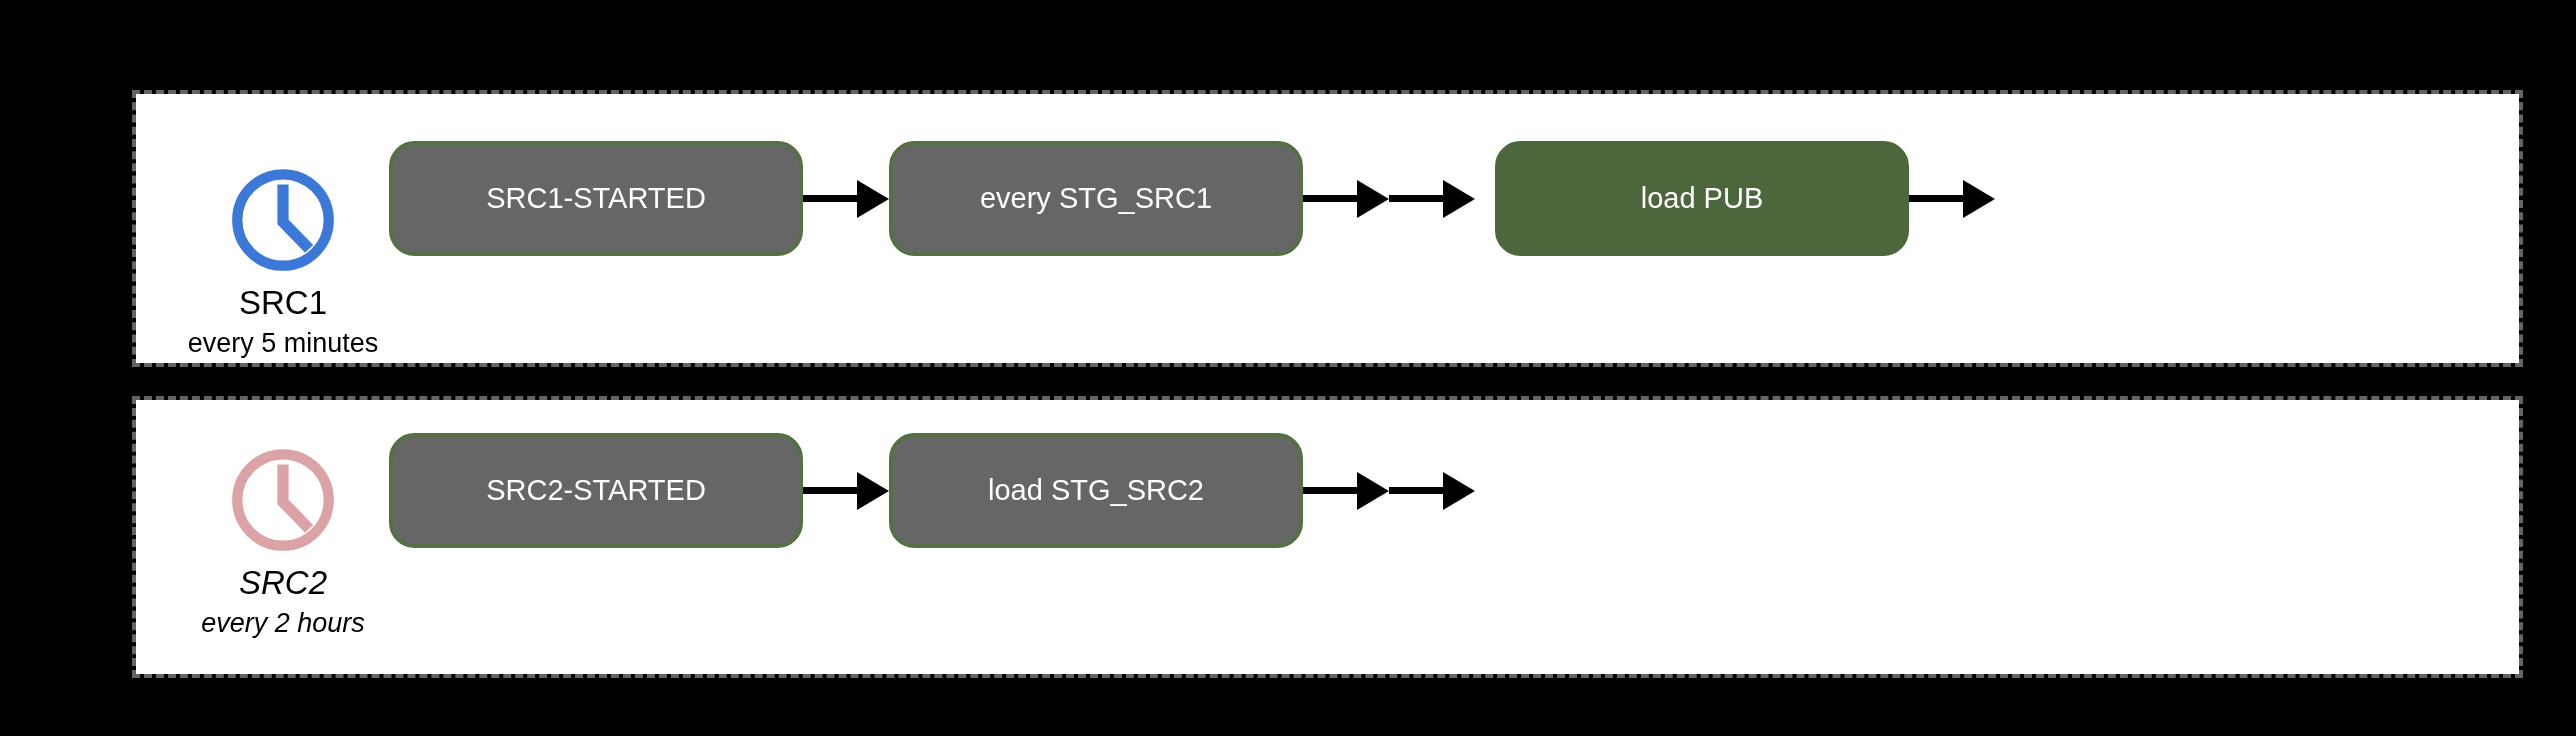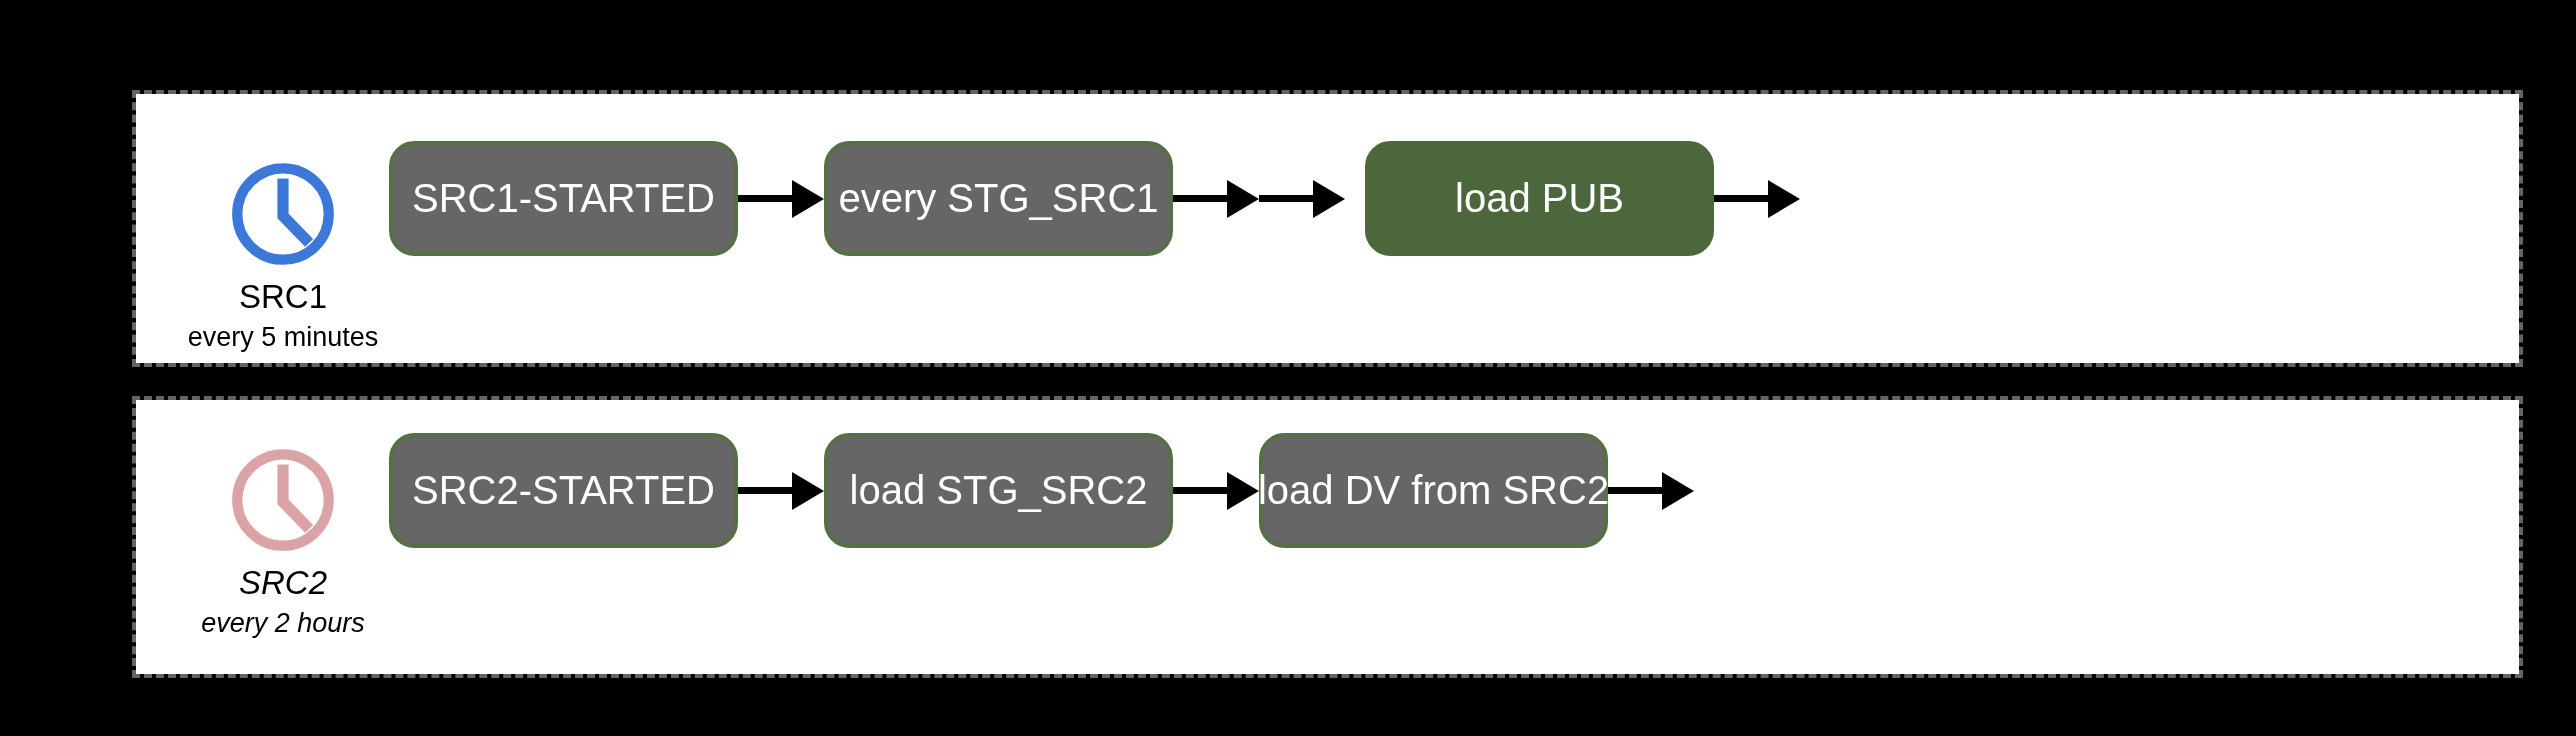--- a/index.html
+++ b/index.html
@@ -25,21 +25,21 @@
   .trigger{
     position:absolute;
     left:0;
     width:294px;
     display:flex;
     flex-direction:column;
     align-items:center;
     text-align:center;
     color:#000;
   }
-  .p1 .trigger{top:64px;}
+  .p1 .trigger{top:70px;}
   .p2 .trigger{top:44px;font-style:italic;}
   .clock{width:112px;height:112px;display:block;}
   .trigger-name{
     font-size:33px;
     margin-top:5.9px;
     line-height:41px;
     color:#000;
     white-space:nowrap;
   }
   .trigger-schedule{
@@ -52,31 +52,31 @@
   .flow{
     position:absolute;
     left:253px;
     display:flex;
     align-items:center;
   }
   .p1 .flow{top:47px;}
   .p2 .flow{top:33px;}
 
   .node{
-    width:349px;
+    width:414px;
     height:115px;
     box-sizing:border-box;
     background:#666666;
     border:4.9px solid #567045;
     border-radius:25.5px;
     color:#fff;
     display:flex;
     align-items:center;
     justify-content:center;
-    font-size:40px;
+    font-size:29px;
     white-space:nowrap;
     flex:0 0 auto;
   }
   .node.highlight{
     background:#4d673c;
     border-color:#4d673c;
     margin-left:20px;
   }
 
   .arrow{
@@ -146,20 +146,19 @@
       <div class="node">SRC2-STARTED</div>
       <div class="arrow">
         <div class="shaft"></div>
         <div class="head"></div>
       </div>
       <div class="node">load STG_SRC2</div>
       <div class="arrow">
         <div class="shaft"></div>
         <div class="head"></div>
       </div>
-      <div class="node">load DV from SRC2</div>
       <div class="arrow">
         <div class="shaft"></div>
         <div class="head"></div>
       </div>
     </div>
 </div>
 
 
 </body></html>

